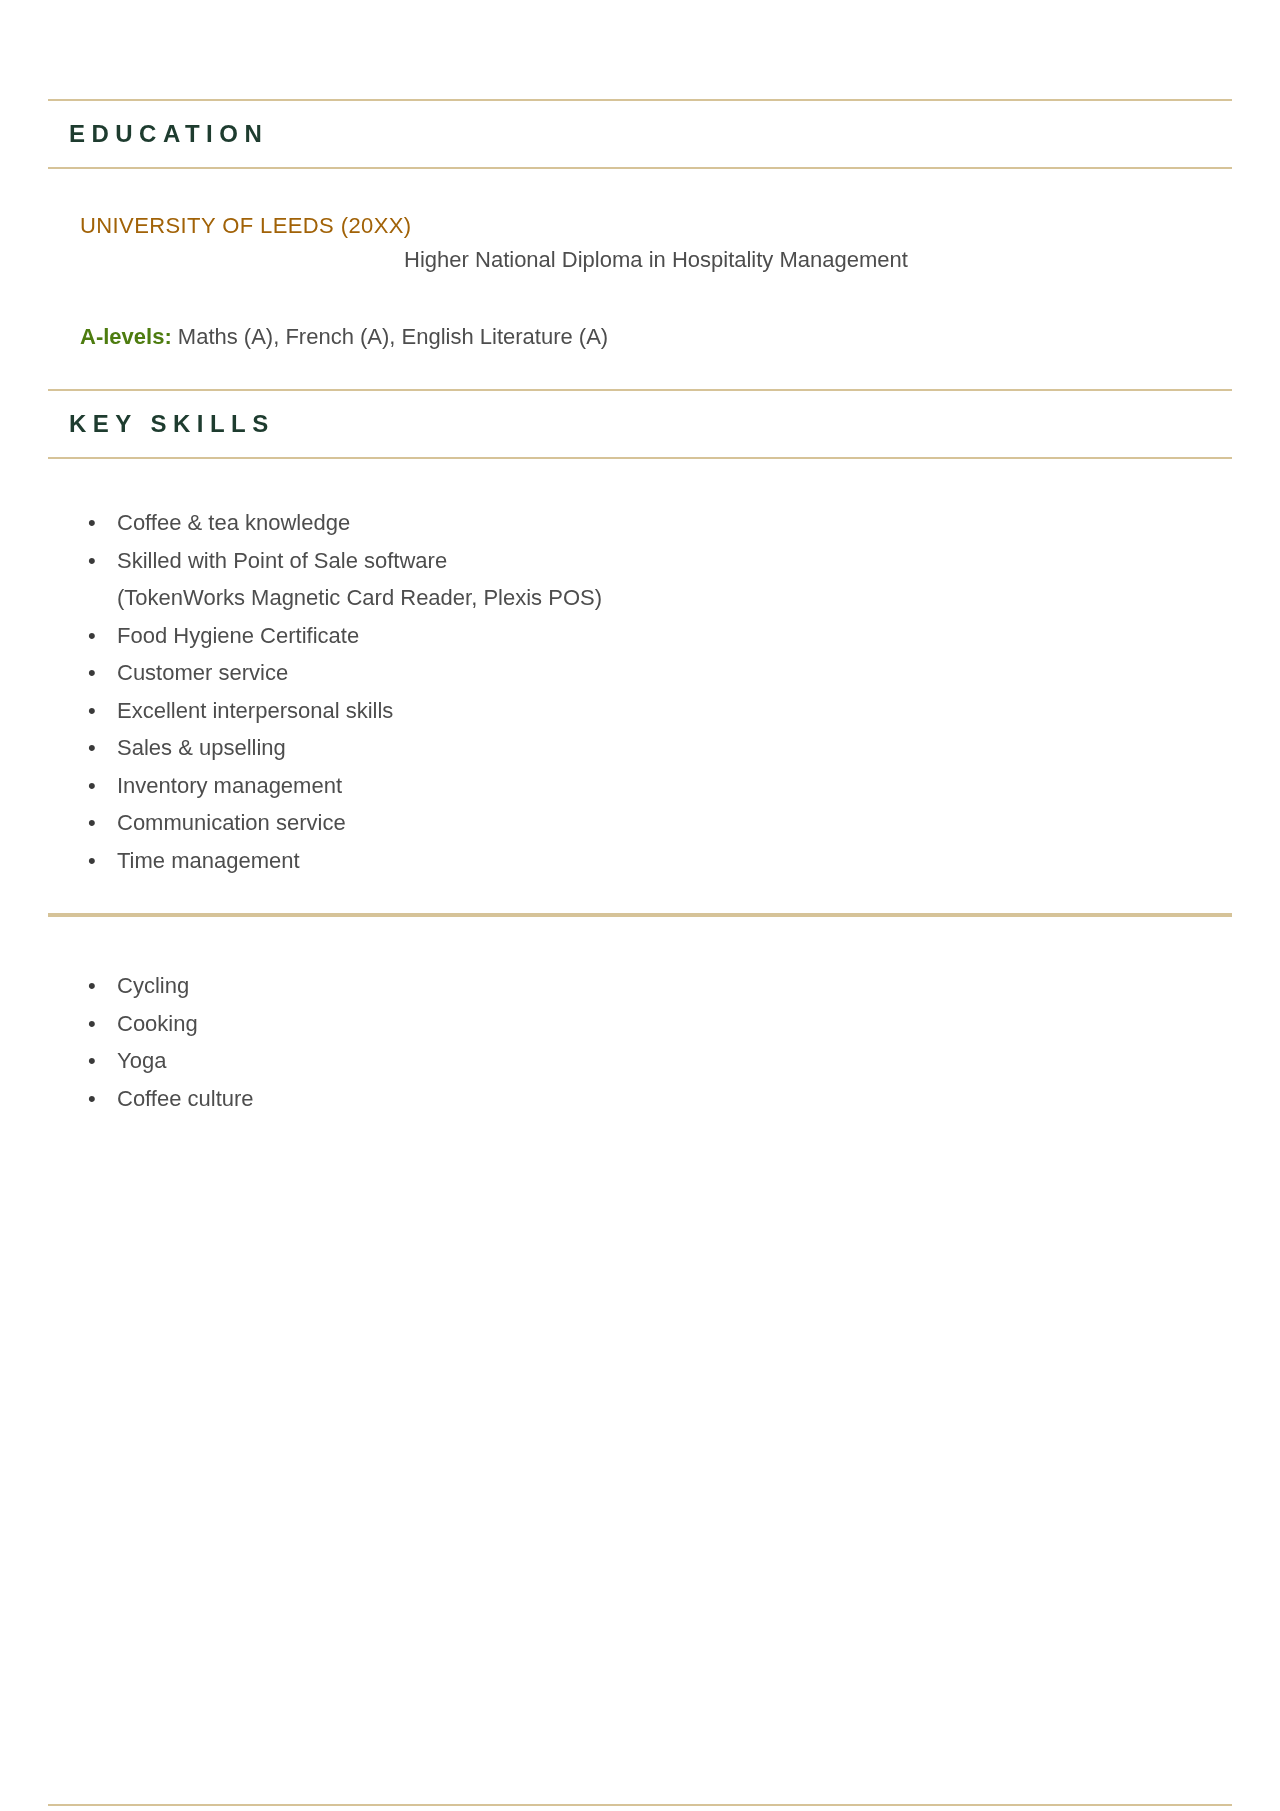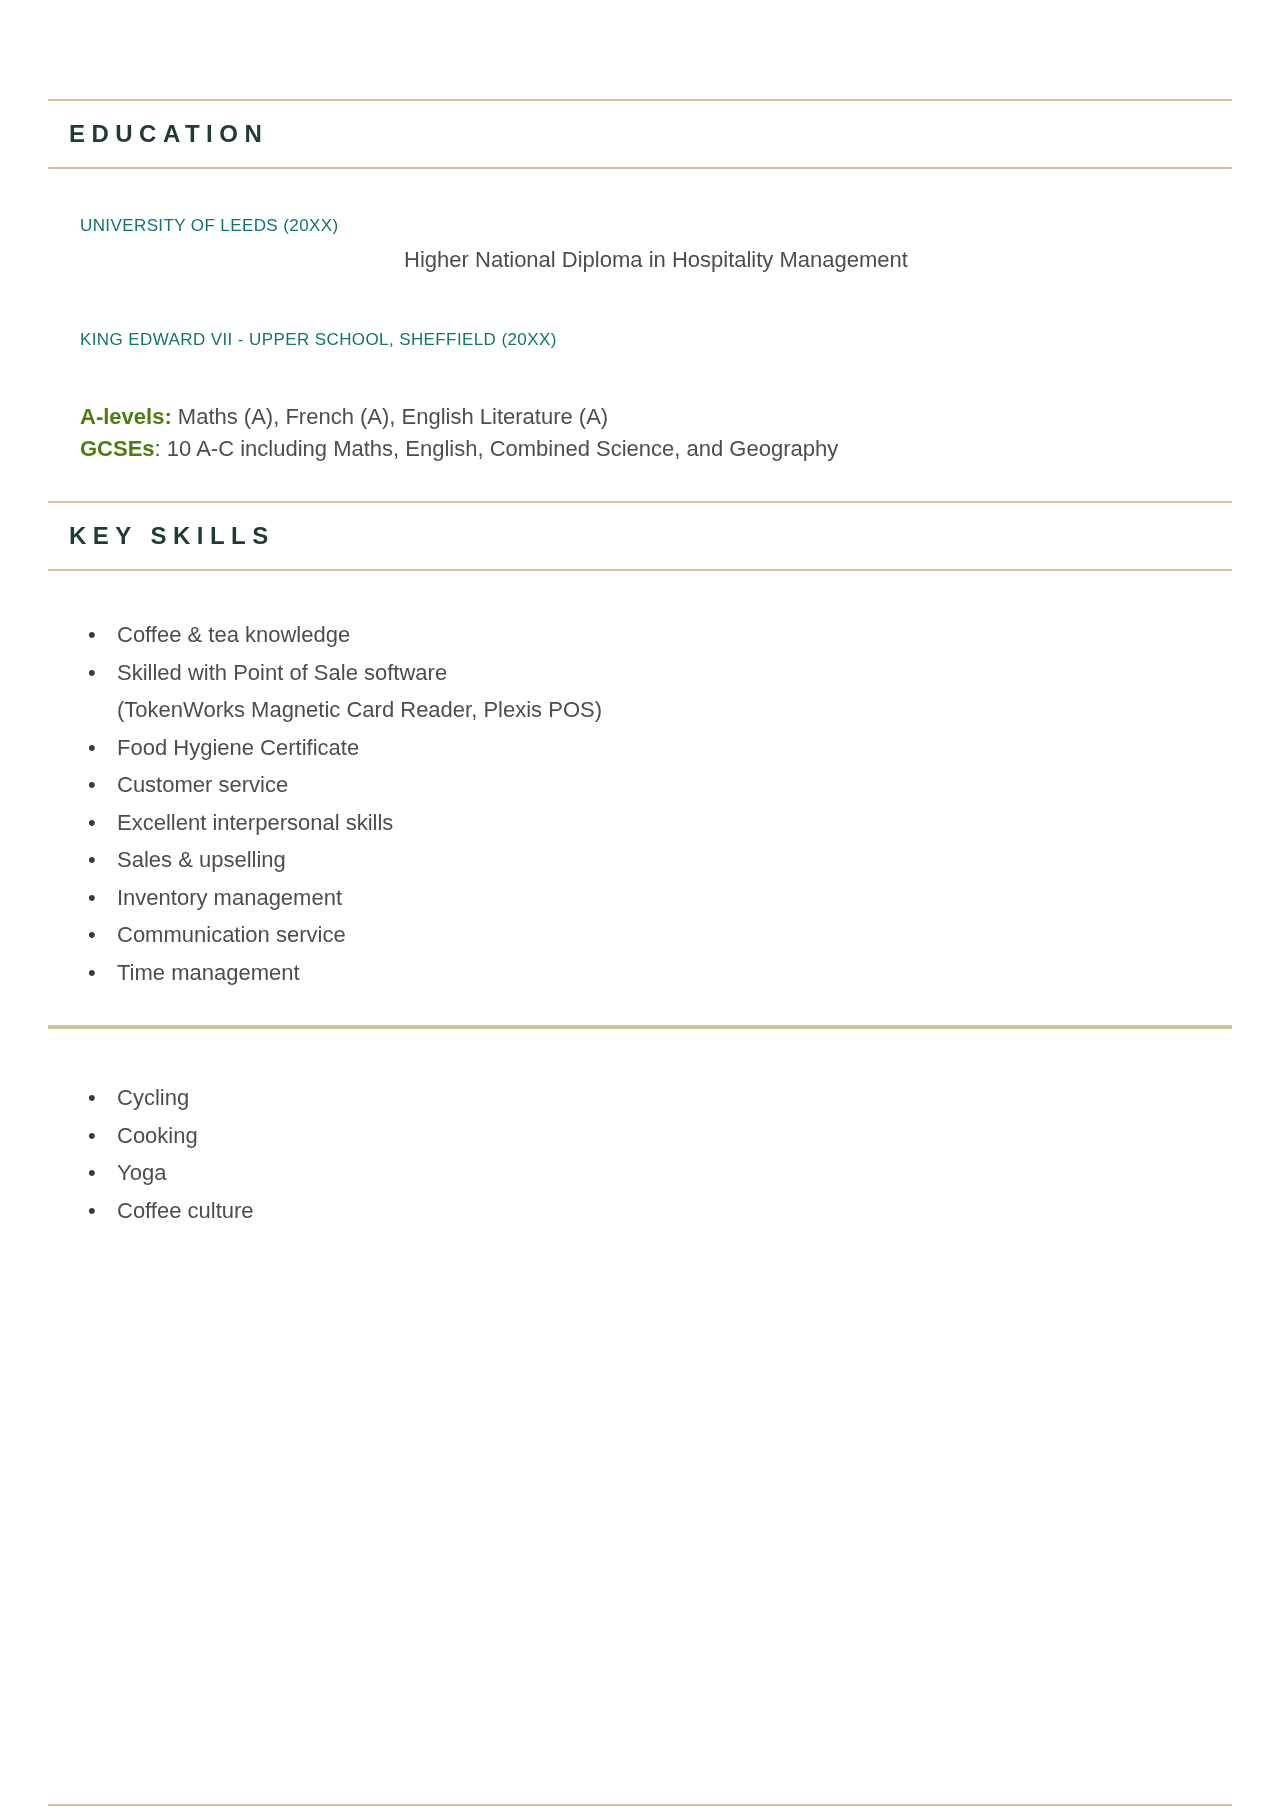--- a/index.html
+++ b/index.html
@@ -23,24 +23,24 @@
   .section-title {
     margin: 18px 0 18px 21px;
     font-size: 24px;
     line-height: 30px;
     font-weight: 700;
     letter-spacing: 0.27em;
     color: #1e3c2f;
   }
   .section-body { padding-left: 32px; }
   .edu-school {
-    font-size: 17px;
+    font-size: 22px;
     line-height: 34px;
     letter-spacing: 0.4px;
-    color: #0f766e;
+    color: #a16207;
   }
   .edu-school.first { margin-top: 40px; }
   .edu-school.second { margin-top: 46px; }
   .edu-degree {
     font-size: 22px;
     line-height: 34px;
     color: #4d4d4d;
     text-align: center;
   }
   .edu-results { margin-top: 44px; }
@@ -91,25 +91,23 @@
 
   <section>
     <div class="rule"></div>
     <h2 class="section-title">EDUCATION</h2>
     <div class="rule"></div>
 
     <div class="section-body">
       <div class="edu-school first">UNIVERSITY OF LEEDS (20XX)</div>
       <div class="edu-degree">Higher National Diploma in Hospitality Management</div>
 
-      <div class="edu-school second">KING EDWARD VII - UPPER SCHOOL, SHEFFIELD (20XX)</div>
 
       <div class="edu-results">
         <p><strong>A-levels:</strong><span> Maths (A), French (A), English Literature (A)</span></p>
-        <p><strong>GCSEs</strong><span>: 10 A-C including Maths, English, Combined Science, and Geography</span></p>
       </div>
       <div class="results-gap-edu"></div>
     </div>
   </section>
 
   <section>
     <div class="rule"></div>
     <h2 class="section-title">KEY SKILLS</h2>
     <div class="rule"></div>
 

